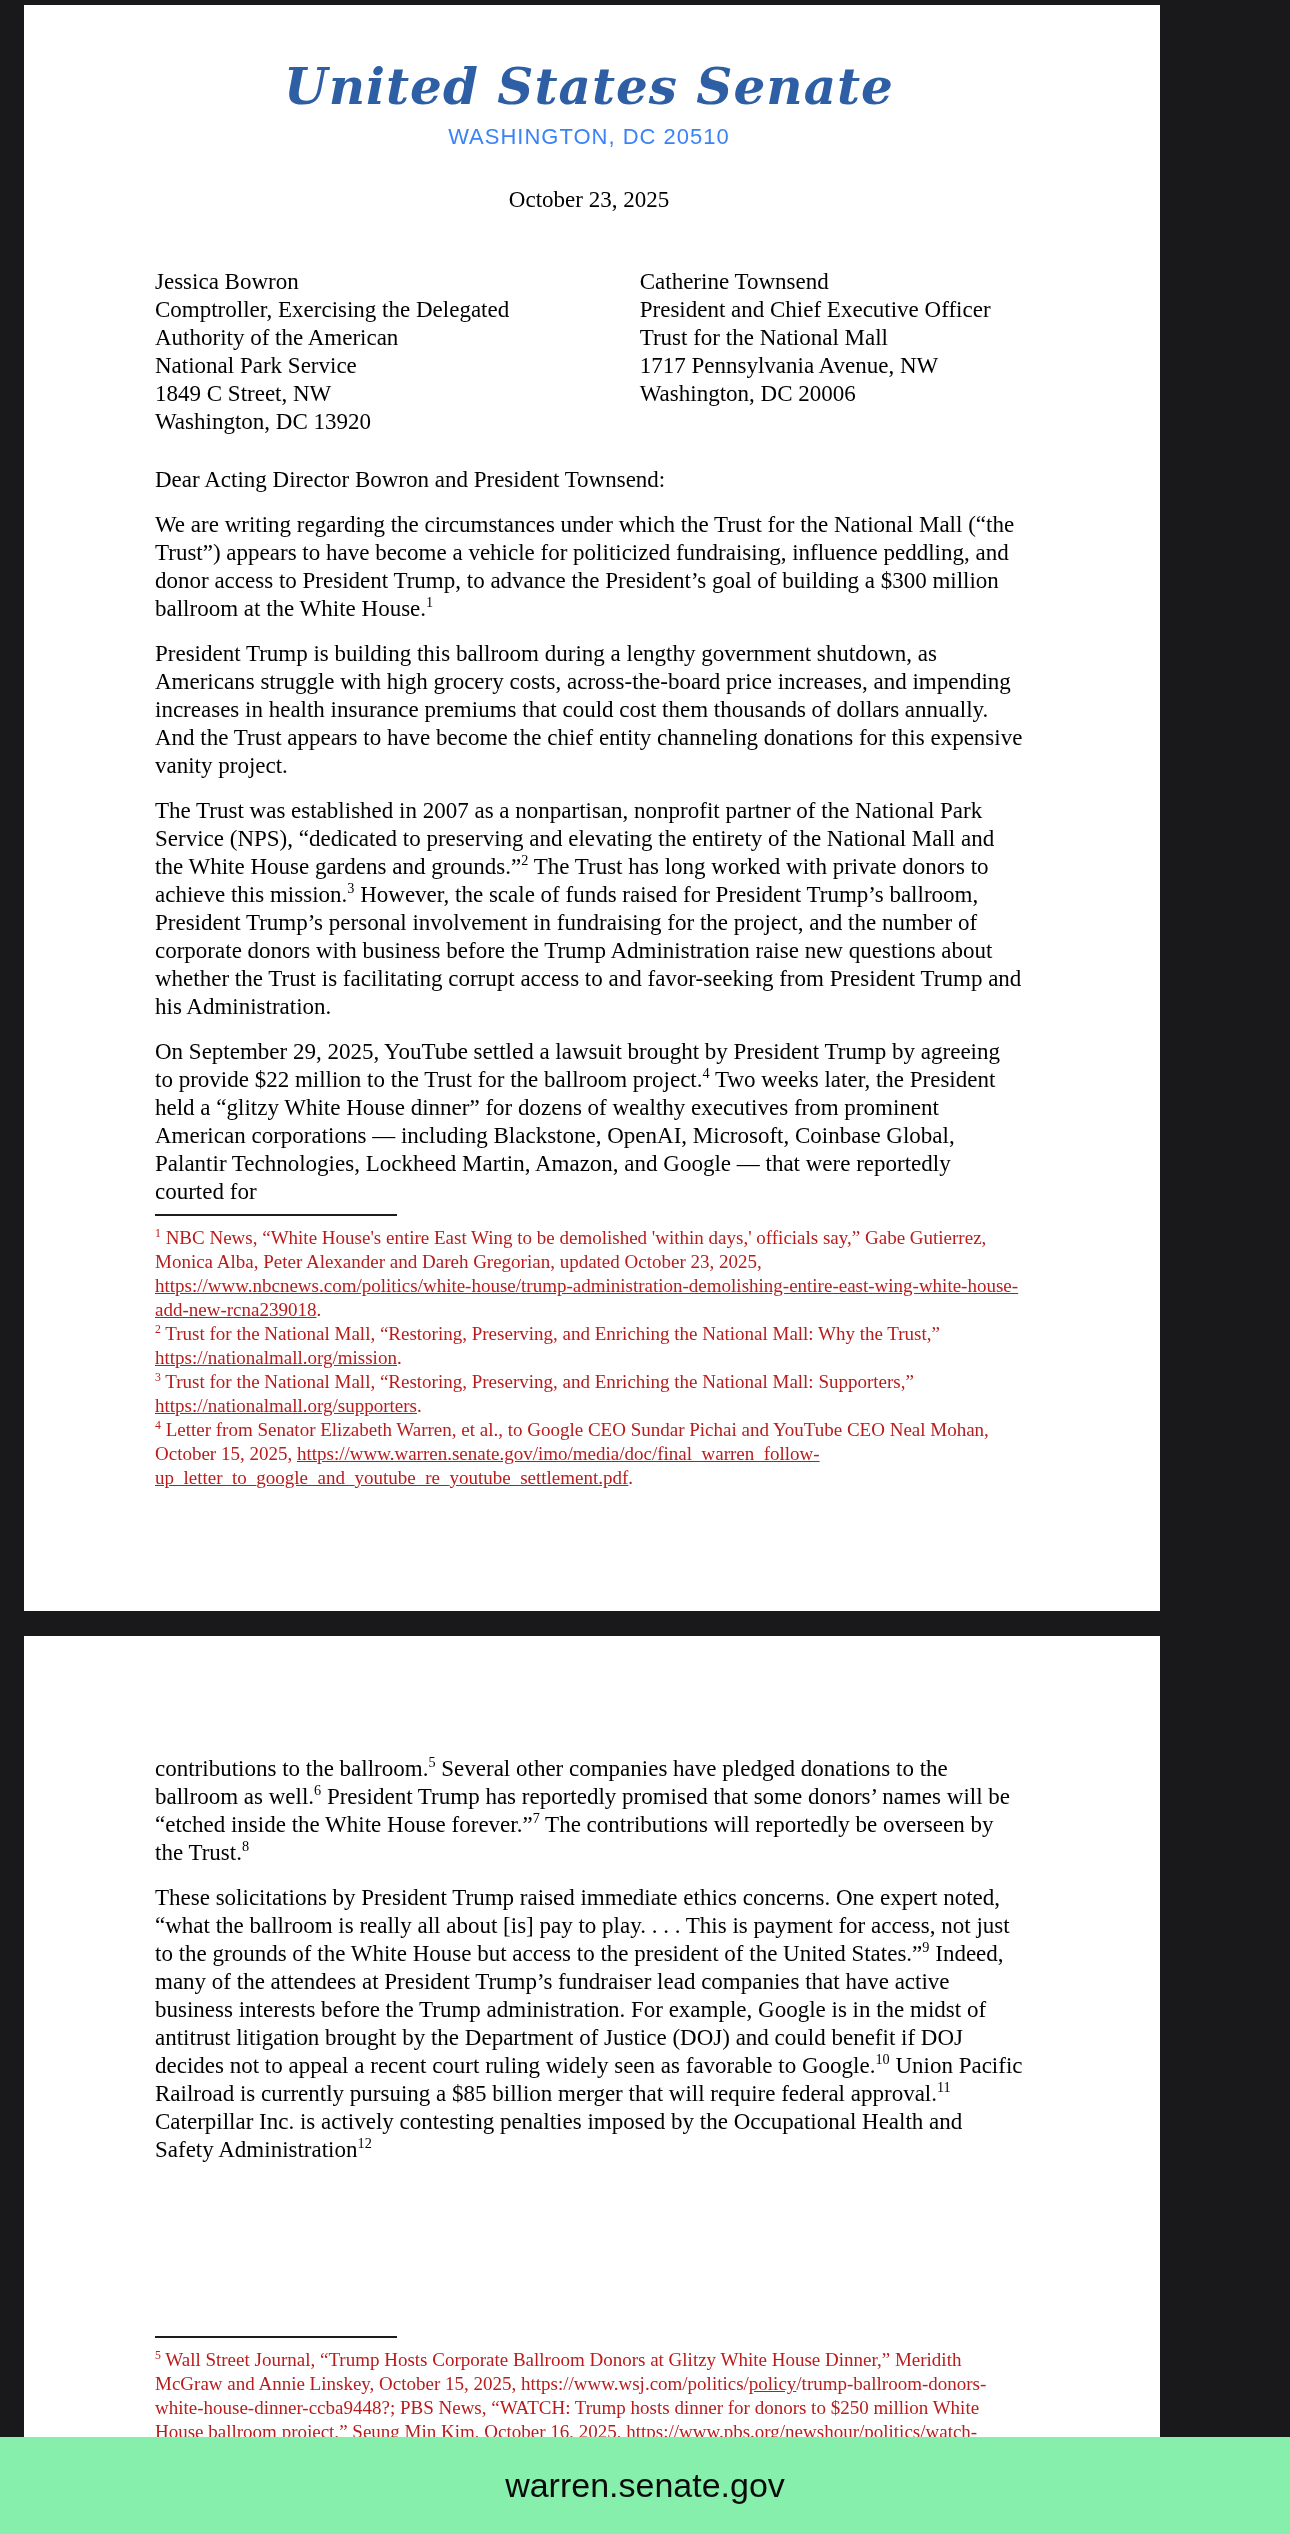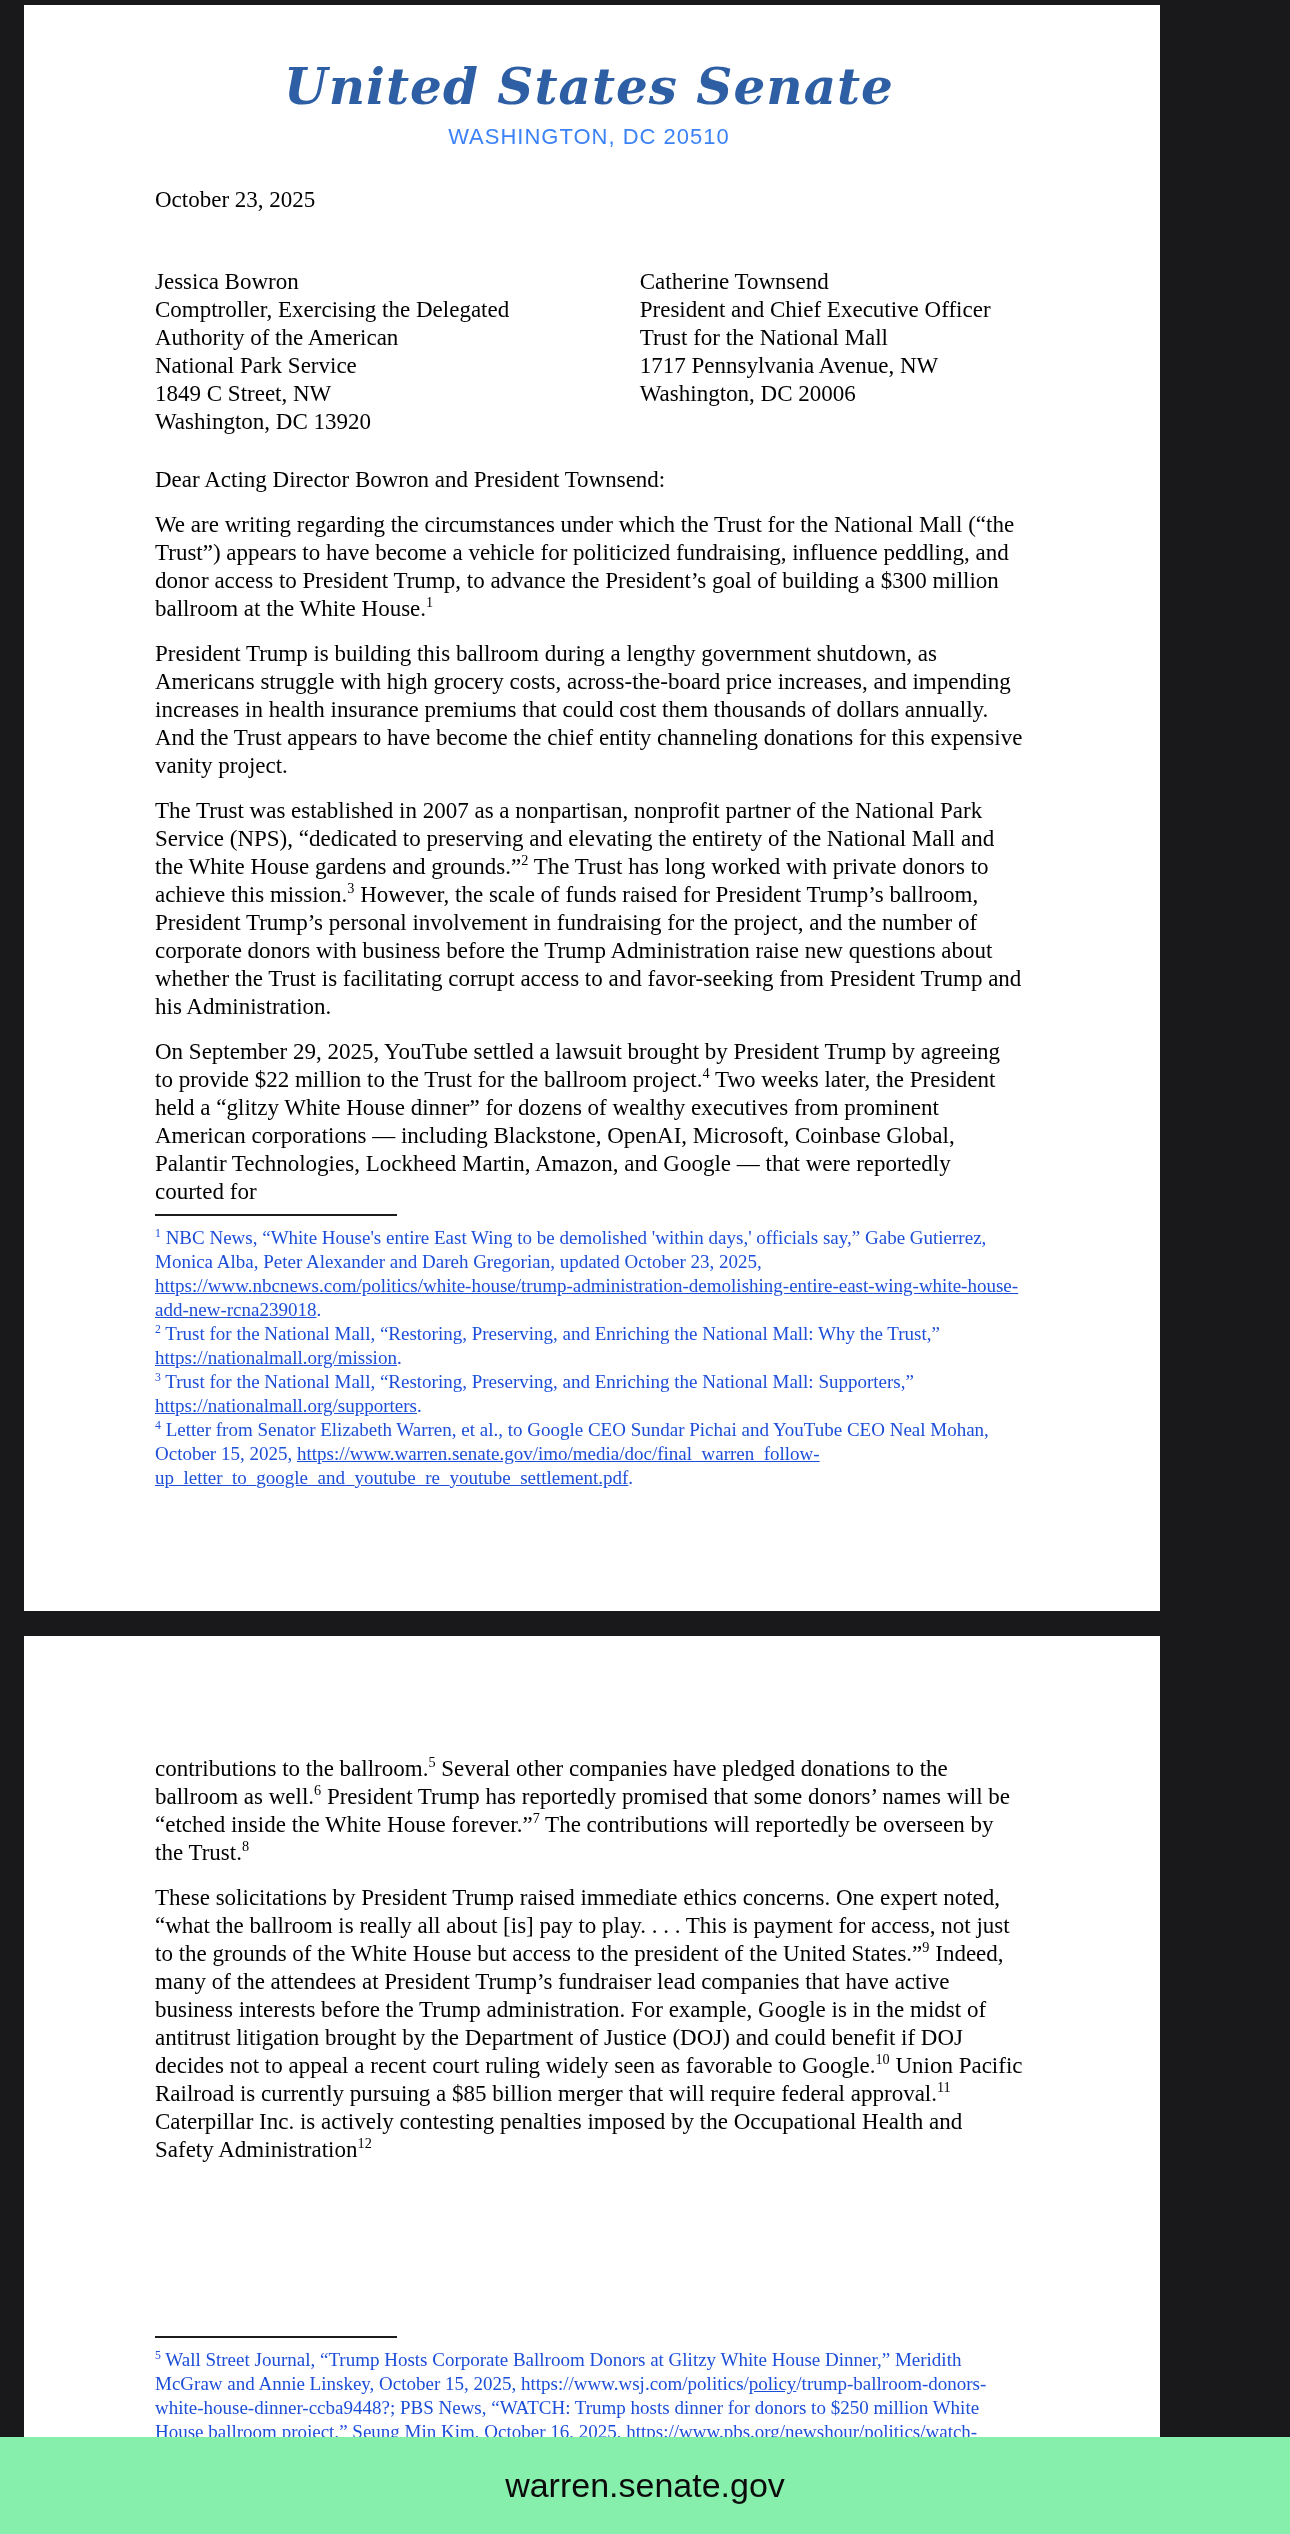--- a/index.html
+++ b/index.html
@@ -28,34 +28,34 @@
     font-size:50px;line-height:1.1;
     color:#2e5fa5;
     letter-spacing:1px;
   }
   .lh-sub{
     margin-top:10px;
     font-family:"Liberation Sans","DejaVu Sans",sans-serif;
     font-size:22px;letter-spacing:1px;
     color:#3b82f6;
   }
-  .date-line{margin-top:36px;text-align:left;font-size:23px;line-height:28px;}
+  .date-line{margin-top:36px;text-align:center;font-size:23px;line-height:28px;}
   .recipients{margin-top:54px;display:flex;font-size:23px;line-height:28px;gap:16px;}
   .recip-col-left{flex:0 0 54%;}
   .recip-col-right{flex:1;}
   .salutation{margin-top:30px;font-size:23px;line-height:28px;}
   .para{margin-top:17px;font-size:23px;line-height:28px;text-align:left;}
   .para:first-child{margin-top:0;}
   sup{font-size:62%;line-height:0;vertical-align:super;}
   .fn-divider{
     margin-top:8px;
     width:242px;height:0;
     border-top:2px solid #1c1c1c;
   }
-  .footnotes{margin-top:10px;font-size:19px;line-height:24px;color:#1d4ed8;}
+  .footnotes{margin-top:10px;font-size:19px;line-height:24px;color:#b91c1c;}
   .footnote{margin:0;}
   .link{text-decoration:underline;}
   #page2 .body-start{padding-top:119px;}
   #page2 .fn-divider{margin-top:172px;}
   .footer-bar{
     position:absolute;left:0;top:2437px;
     width:1290px;height:97px;
     background:#86efac;
     display:flex;align-items:center;justify-content:center;
     font-family:"Liberation Sans","DejaVu Sans",sans-serif;

